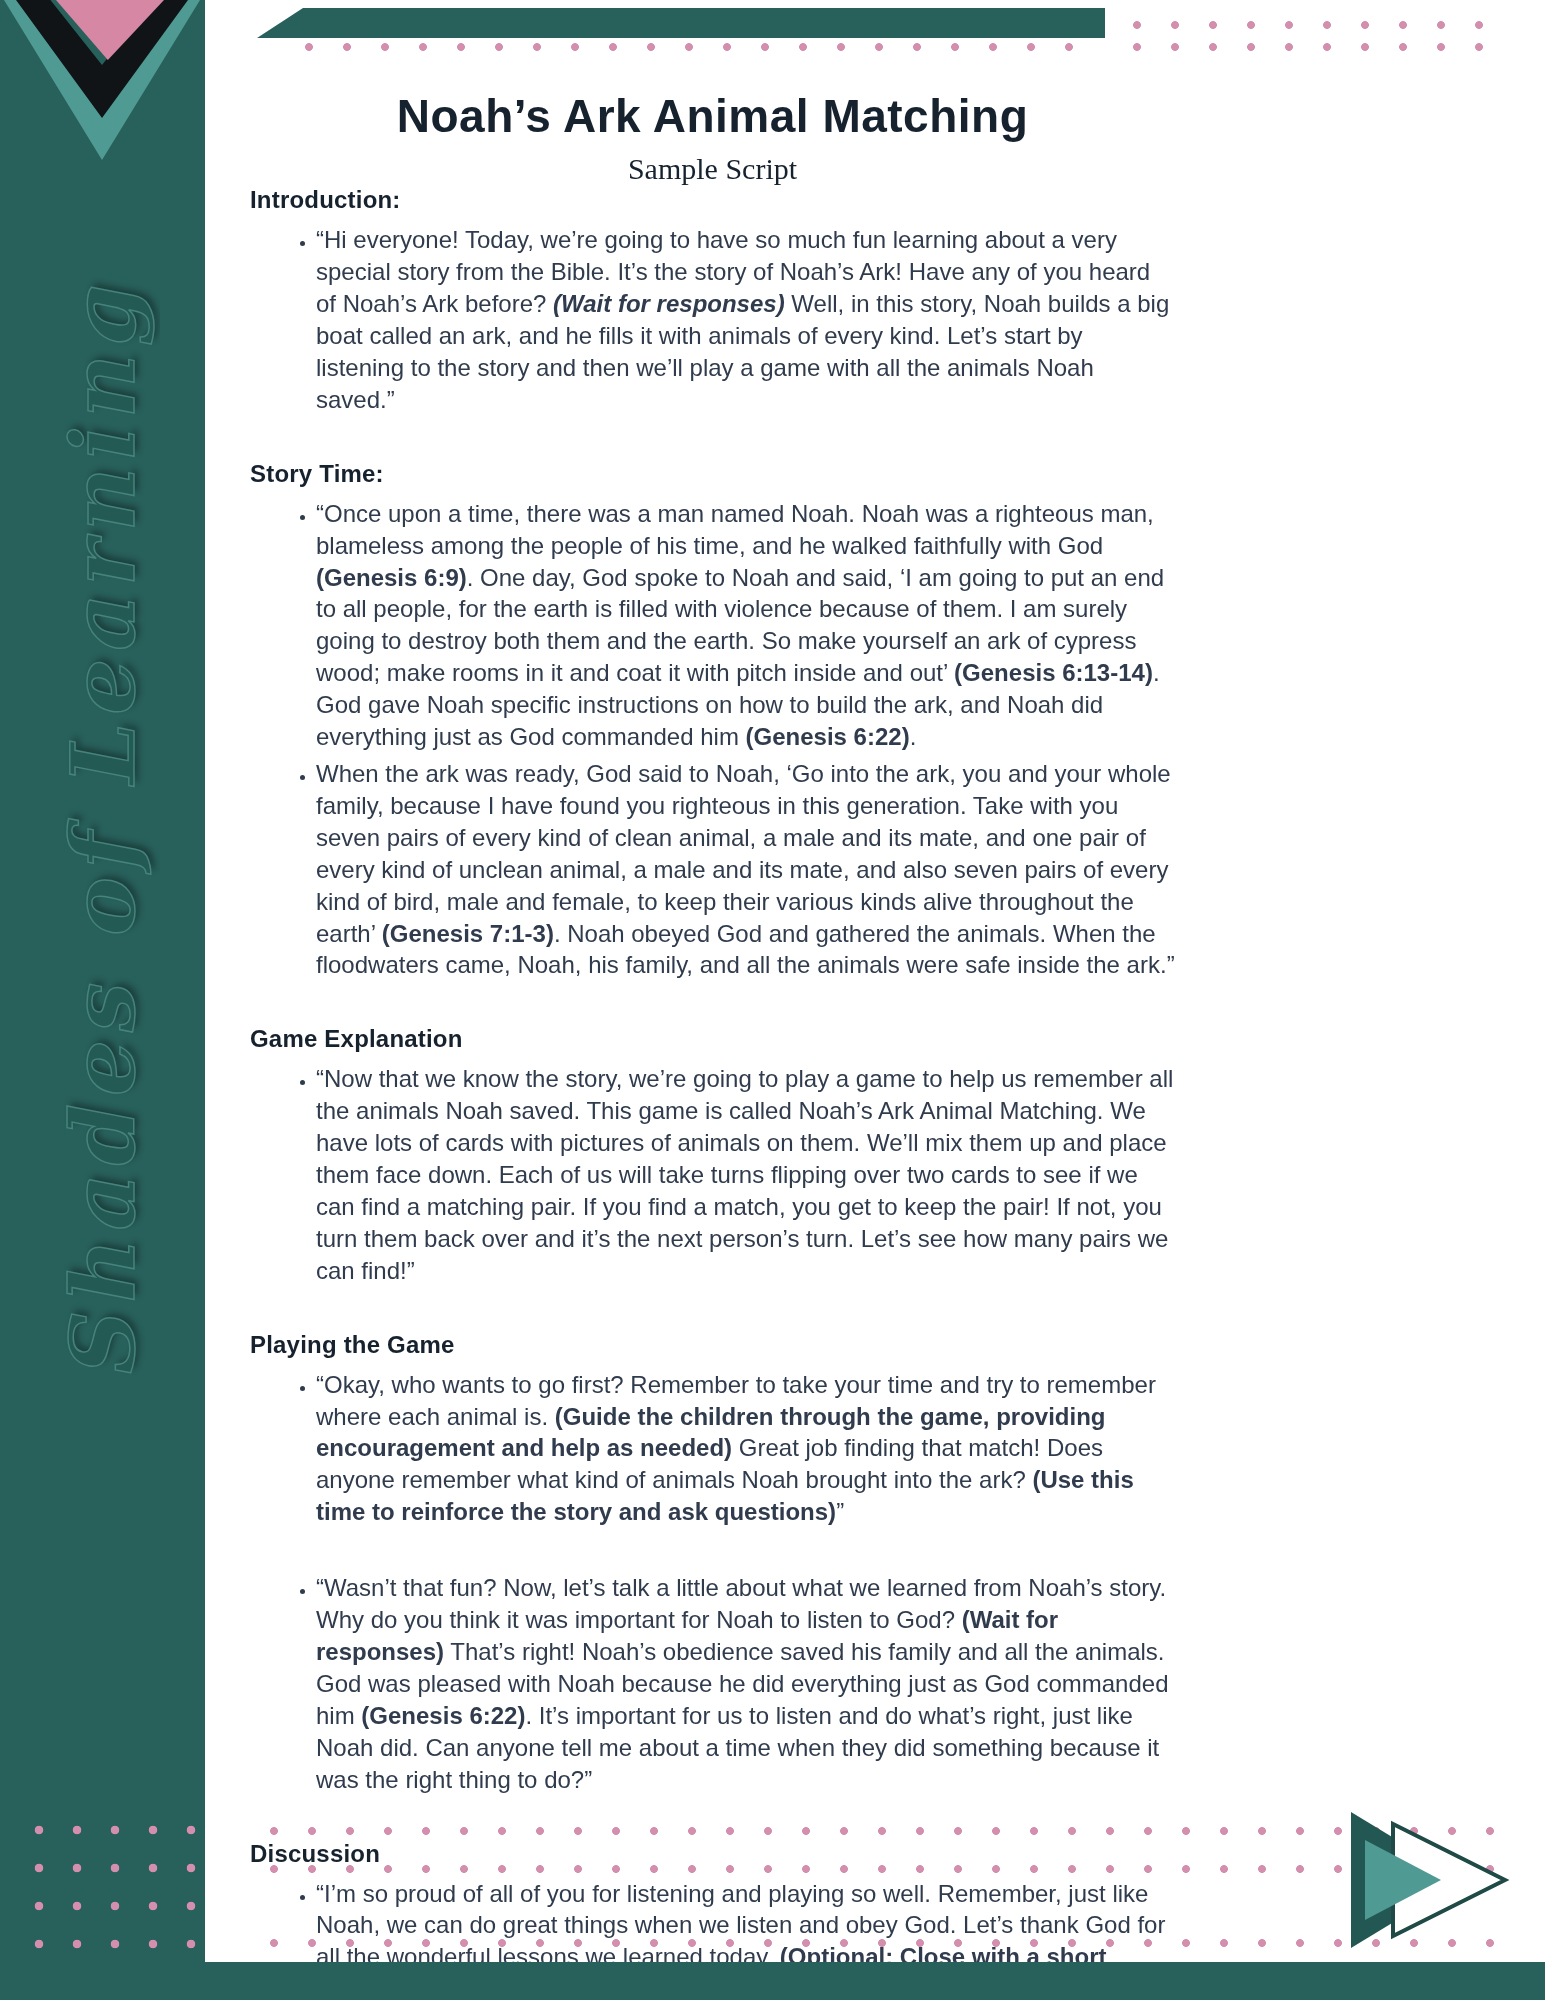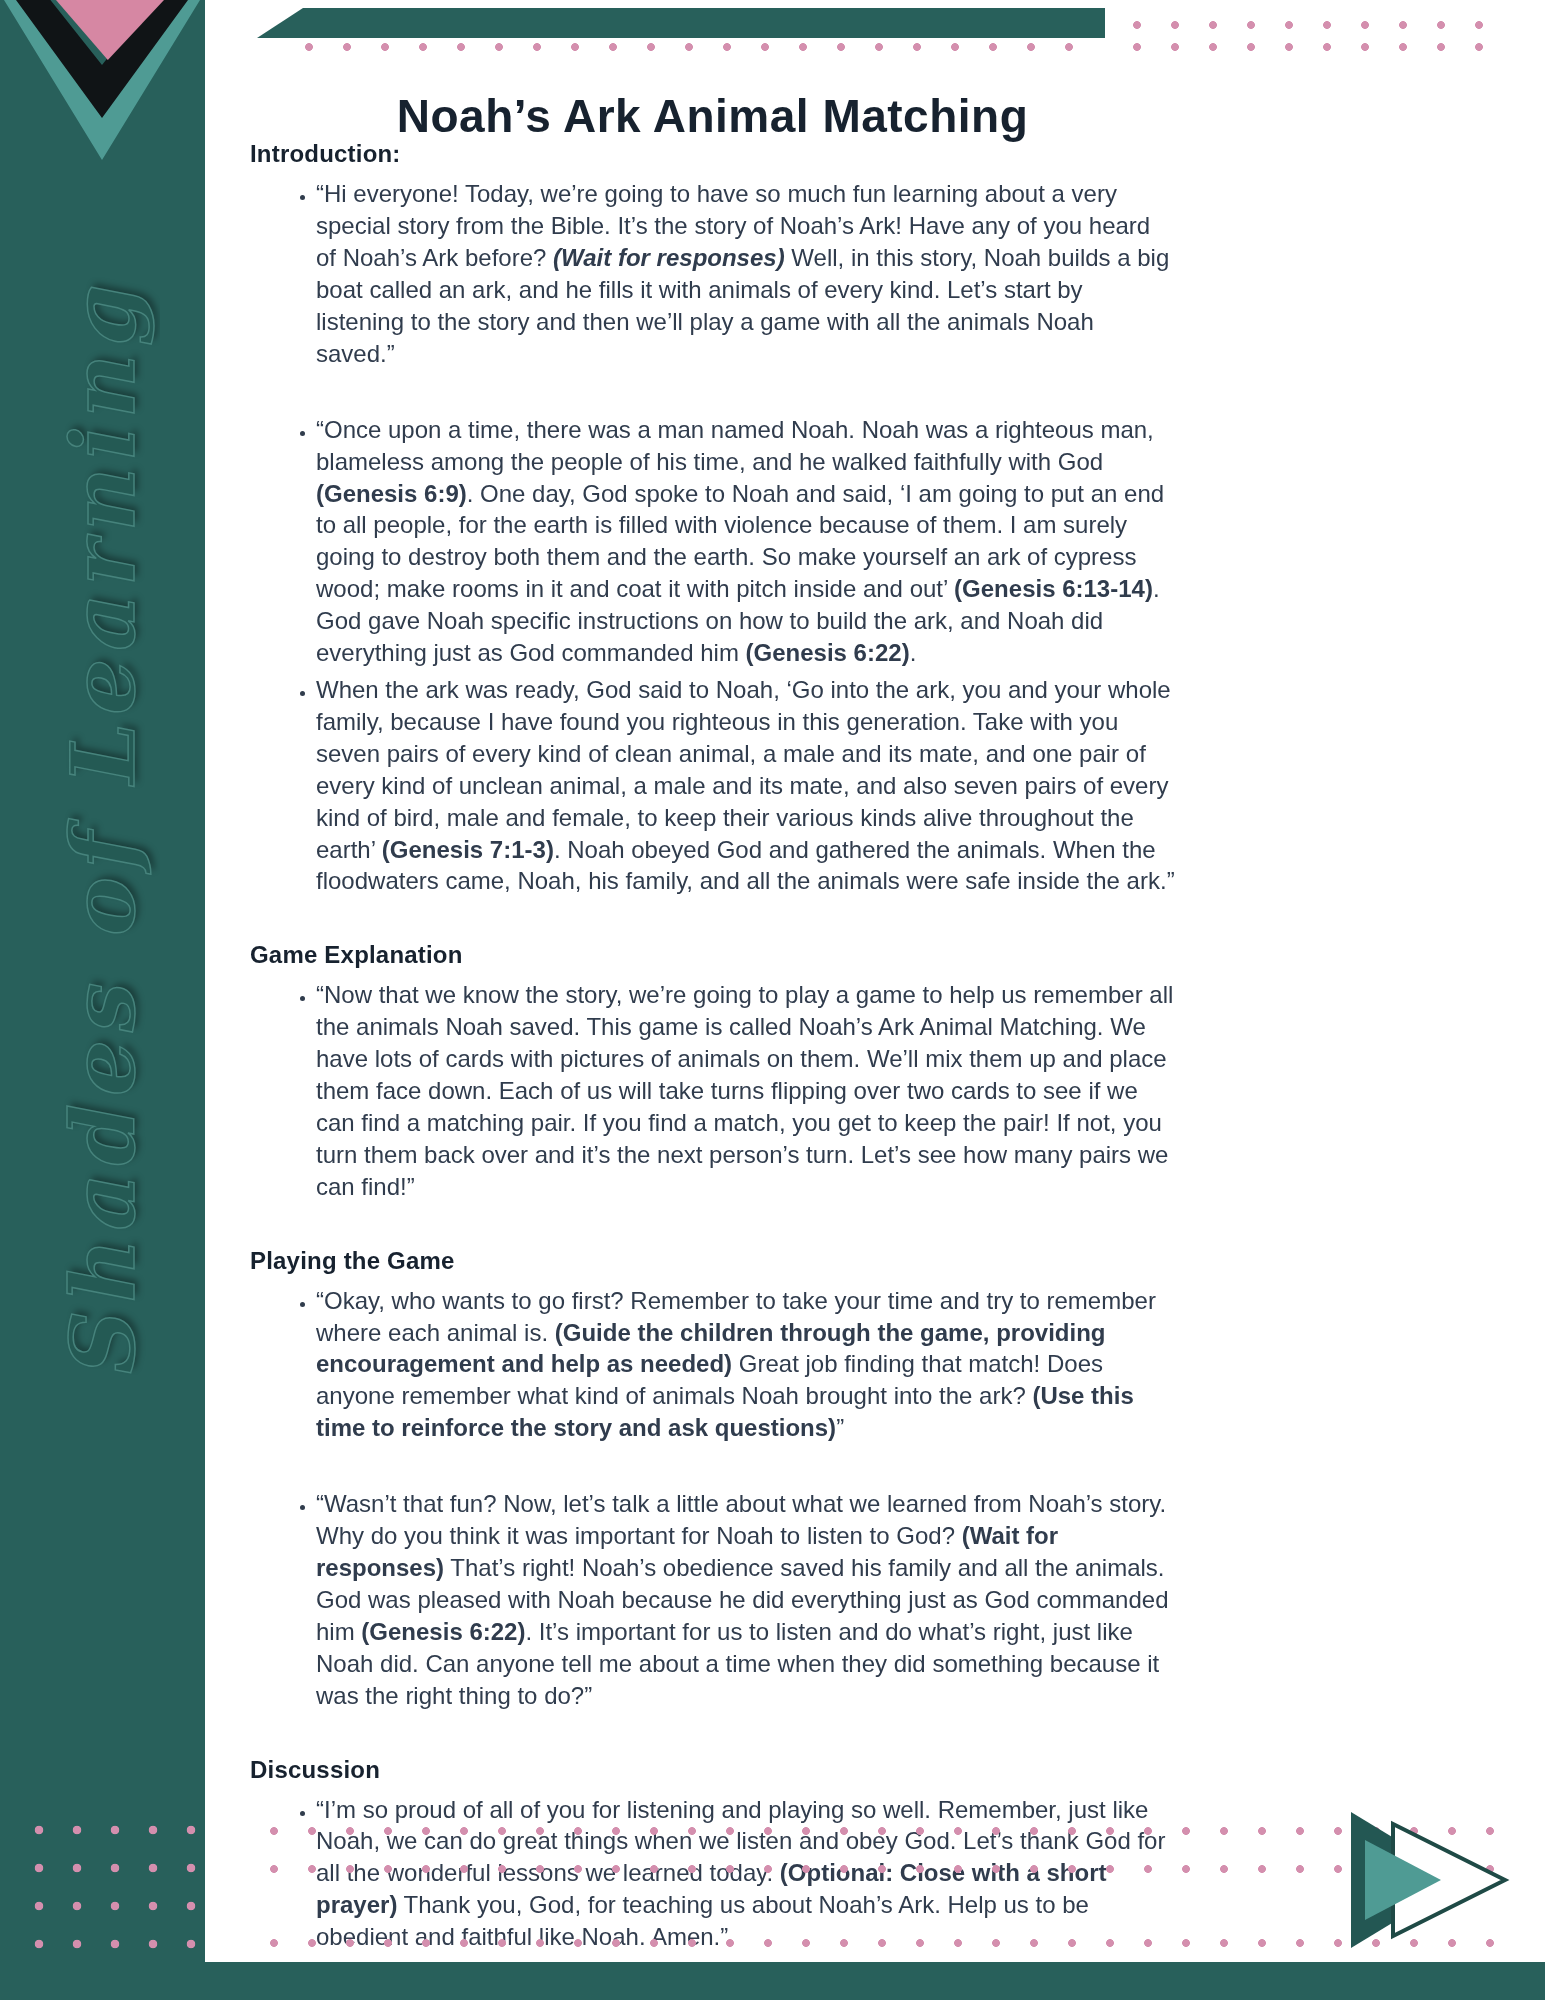--- a/index.html
+++ b/index.html
@@ -173,28 +173,30 @@
     <div class="tri-pink"></div>
   </div>
 
   <div class="top-banner"></div>
   <div class="dots-row dots-under-banner"></div>
   <div class="dots-row dots-top-right-a"></div>
   <div class="dots-row dots-top-right-b"></div>
 
   <div class="content">
     <h1 class="doc-title">Noah’s Ark Animal Matching</h1>
+    <div class="doc-subtitle">Sample Script</div>
     <main id="sections">
         <section class="script-section">
           <h2>Introduction:</h2>
           <ul>
             <li><span class="">“Hi everyone! Today, we’re going to have so much fun learning about a very special story from the Bible. It’s the story of Noah’s Ark! Have any of you heard of Noah’s Ark before? </span><span class="b i">(Wait for responses)</span><span class=""> Well, in this story, Noah builds a big boat called an ark, and he fills it with animals of every kind. Let’s start by listening to the story and then we’ll play a game with all the animals Noah saved.”</span></li>
           </ul>
         </section>
         <section class="script-section">
+          <h2>Story Time:</h2>
           <ul>
             <li><span class="">“Once upon a time, there was a man named Noah. Noah was a righteous man, blameless among the people of his time, and he walked faithfully with God </span><span class="b ">(Genesis 6:9)</span><span class="">. One day, God spoke to Noah and said, ‘I am going to put an end to all people, for the earth is filled with violence because of them. I am surely going to destroy both them and the earth. So make yourself an ark of cypress wood; make rooms in it and coat it with pitch inside and out’ </span><span class="b ">(Genesis 6:13-14)</span><span class="">. God gave Noah specific instructions on how to build the ark, and Noah did everything just as God commanded him </span><span class="b ">(Genesis 6:22)</span><span class="">.</span></li>
             <li><span class="">When the ark was ready, God said to Noah, ‘Go into the ark, you and your whole family, because I have found you righteous in this generation. Take with you seven pairs of every kind of clean animal, a male and its mate, and one pair of every kind of unclean animal, a male and its mate, and also seven pairs of every kind of bird, male and female, to keep their various kinds alive throughout the earth’ </span><span class="b ">(Genesis 7:1-3)</span><span class="">. Noah obeyed God and gathered the animals. When the floodwaters came, Noah, his family, and all the animals were safe inside the ark.”</span></li>
           </ul>
         </section>
         <section class="script-section">
           <h2>Game Explanation</h2>
           <ul>
             <li><span class="">“Now that we know the story, we’re going to play a game to help us remember all the animals Noah saved. This game is called Noah’s Ark Animal Matching. We have lots of cards with pictures of animals on them. We’ll mix them up and place them face down. Each of us will take turns flipping over two cards to see if we can find a matching pair. If you find a match, you get to keep the pair! If not, you turn them back over and it’s the next person’s turn. Let’s see how many pairs we can find!”</span></li>
           </ul>

